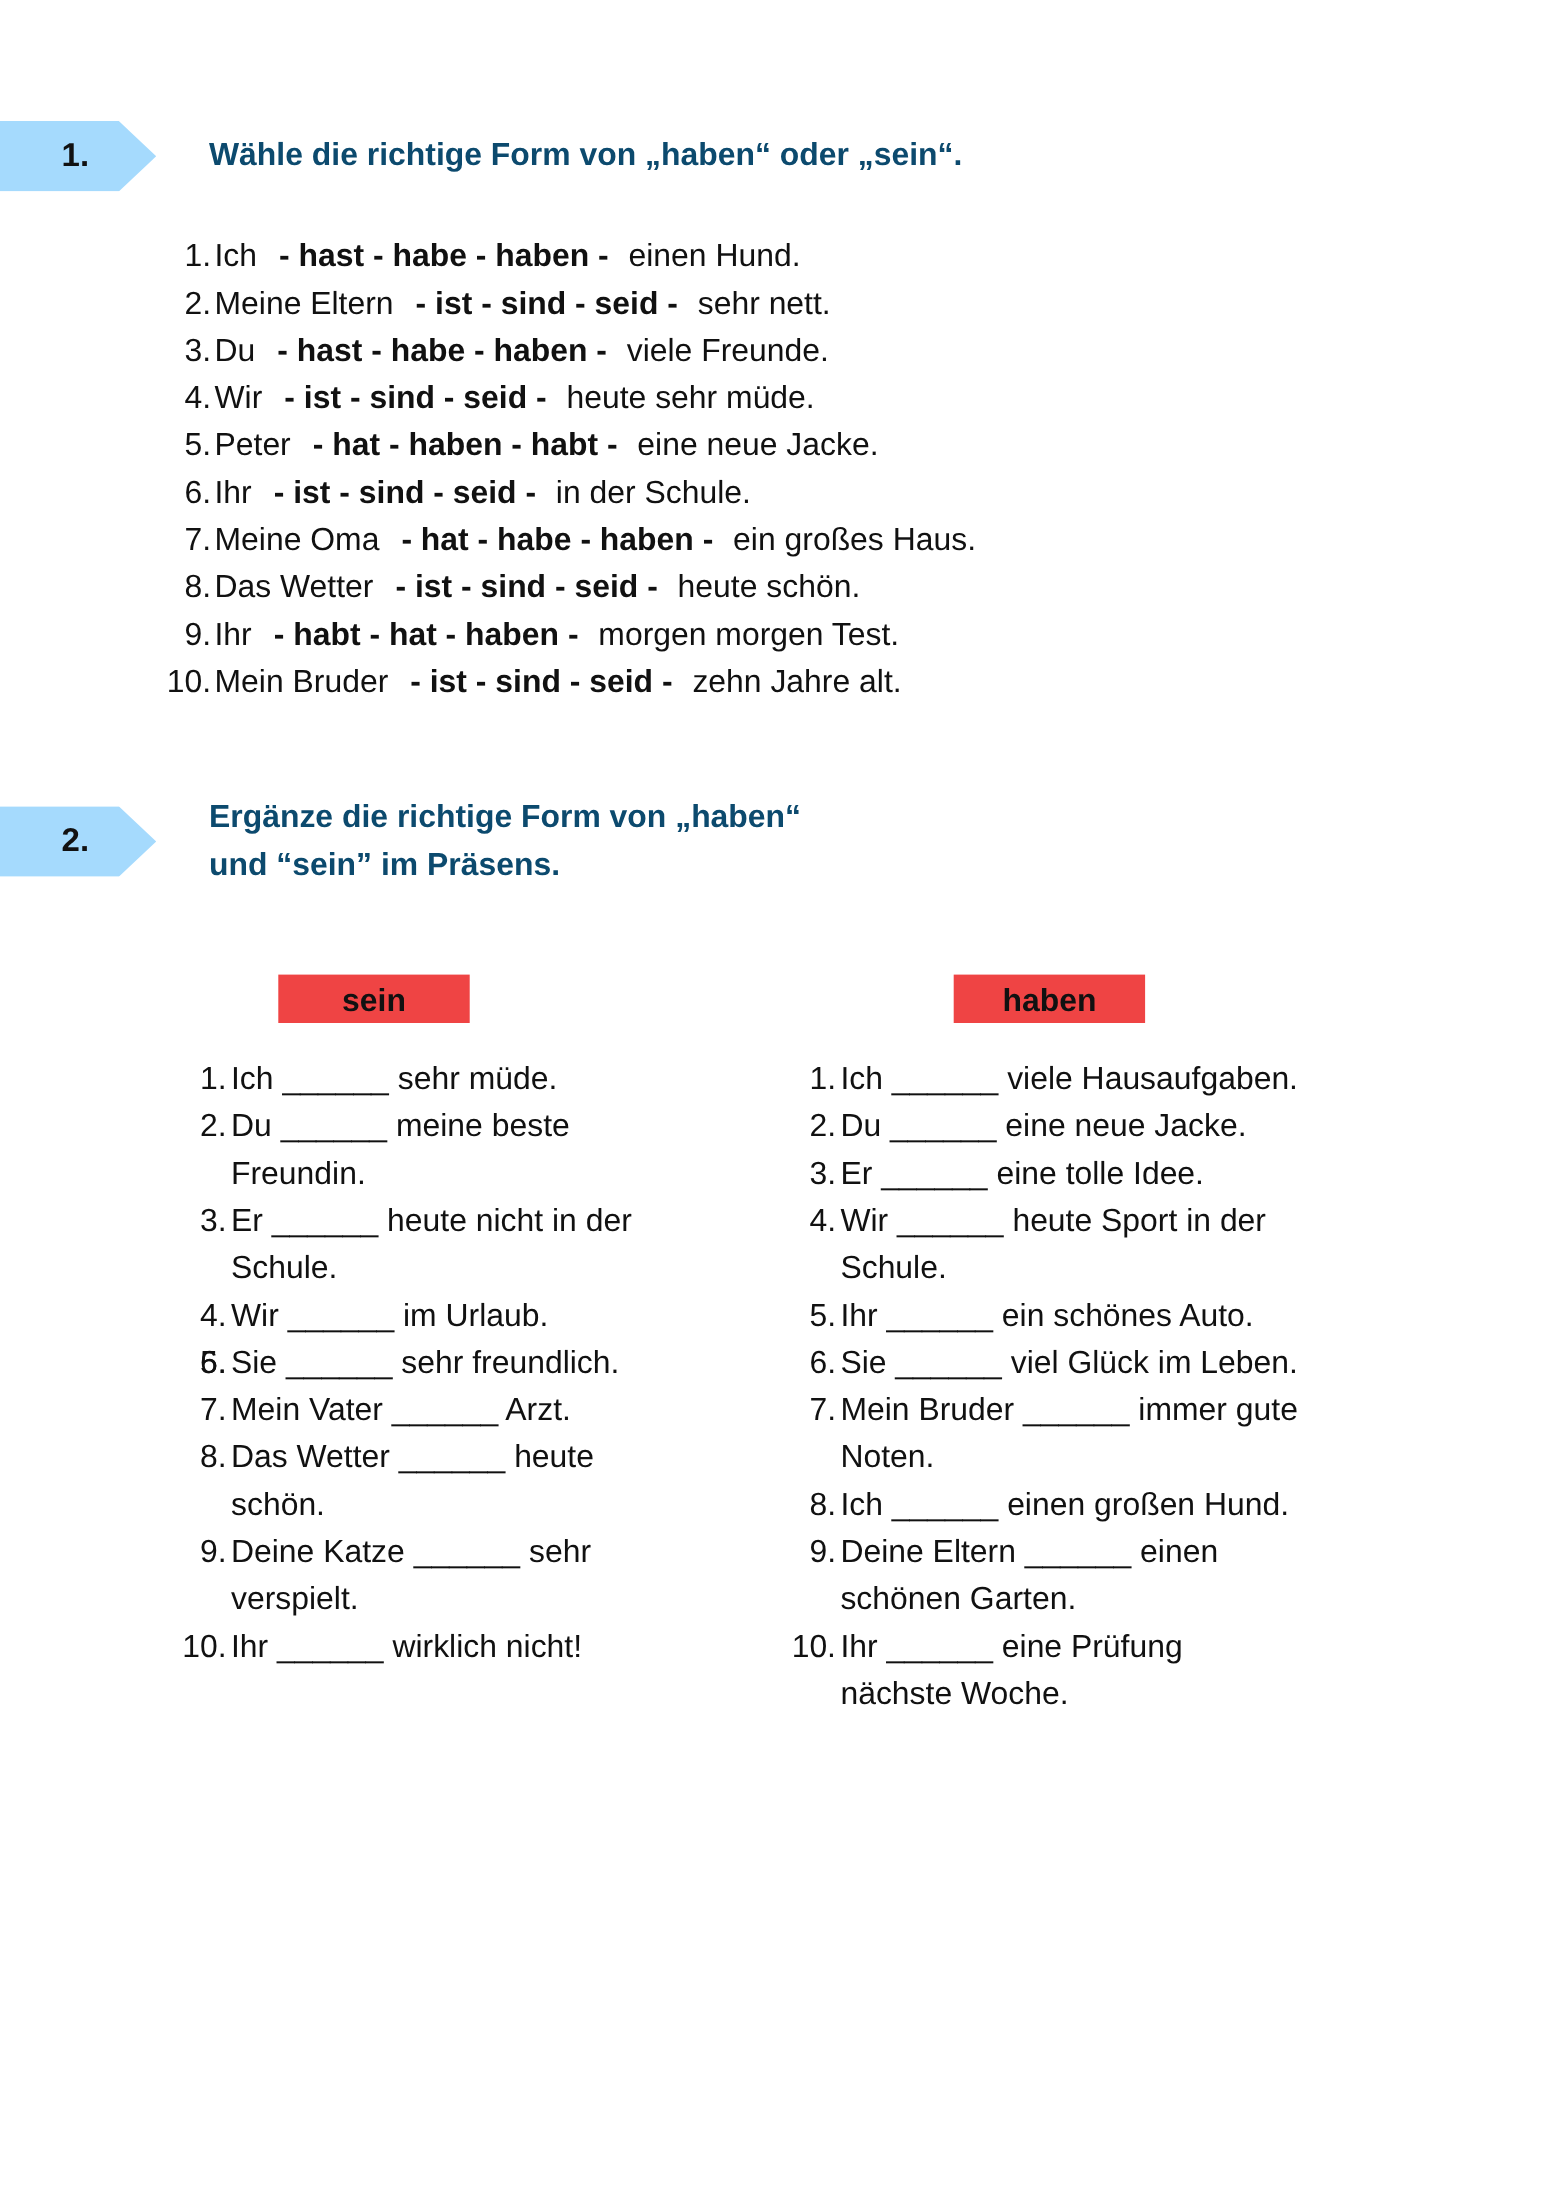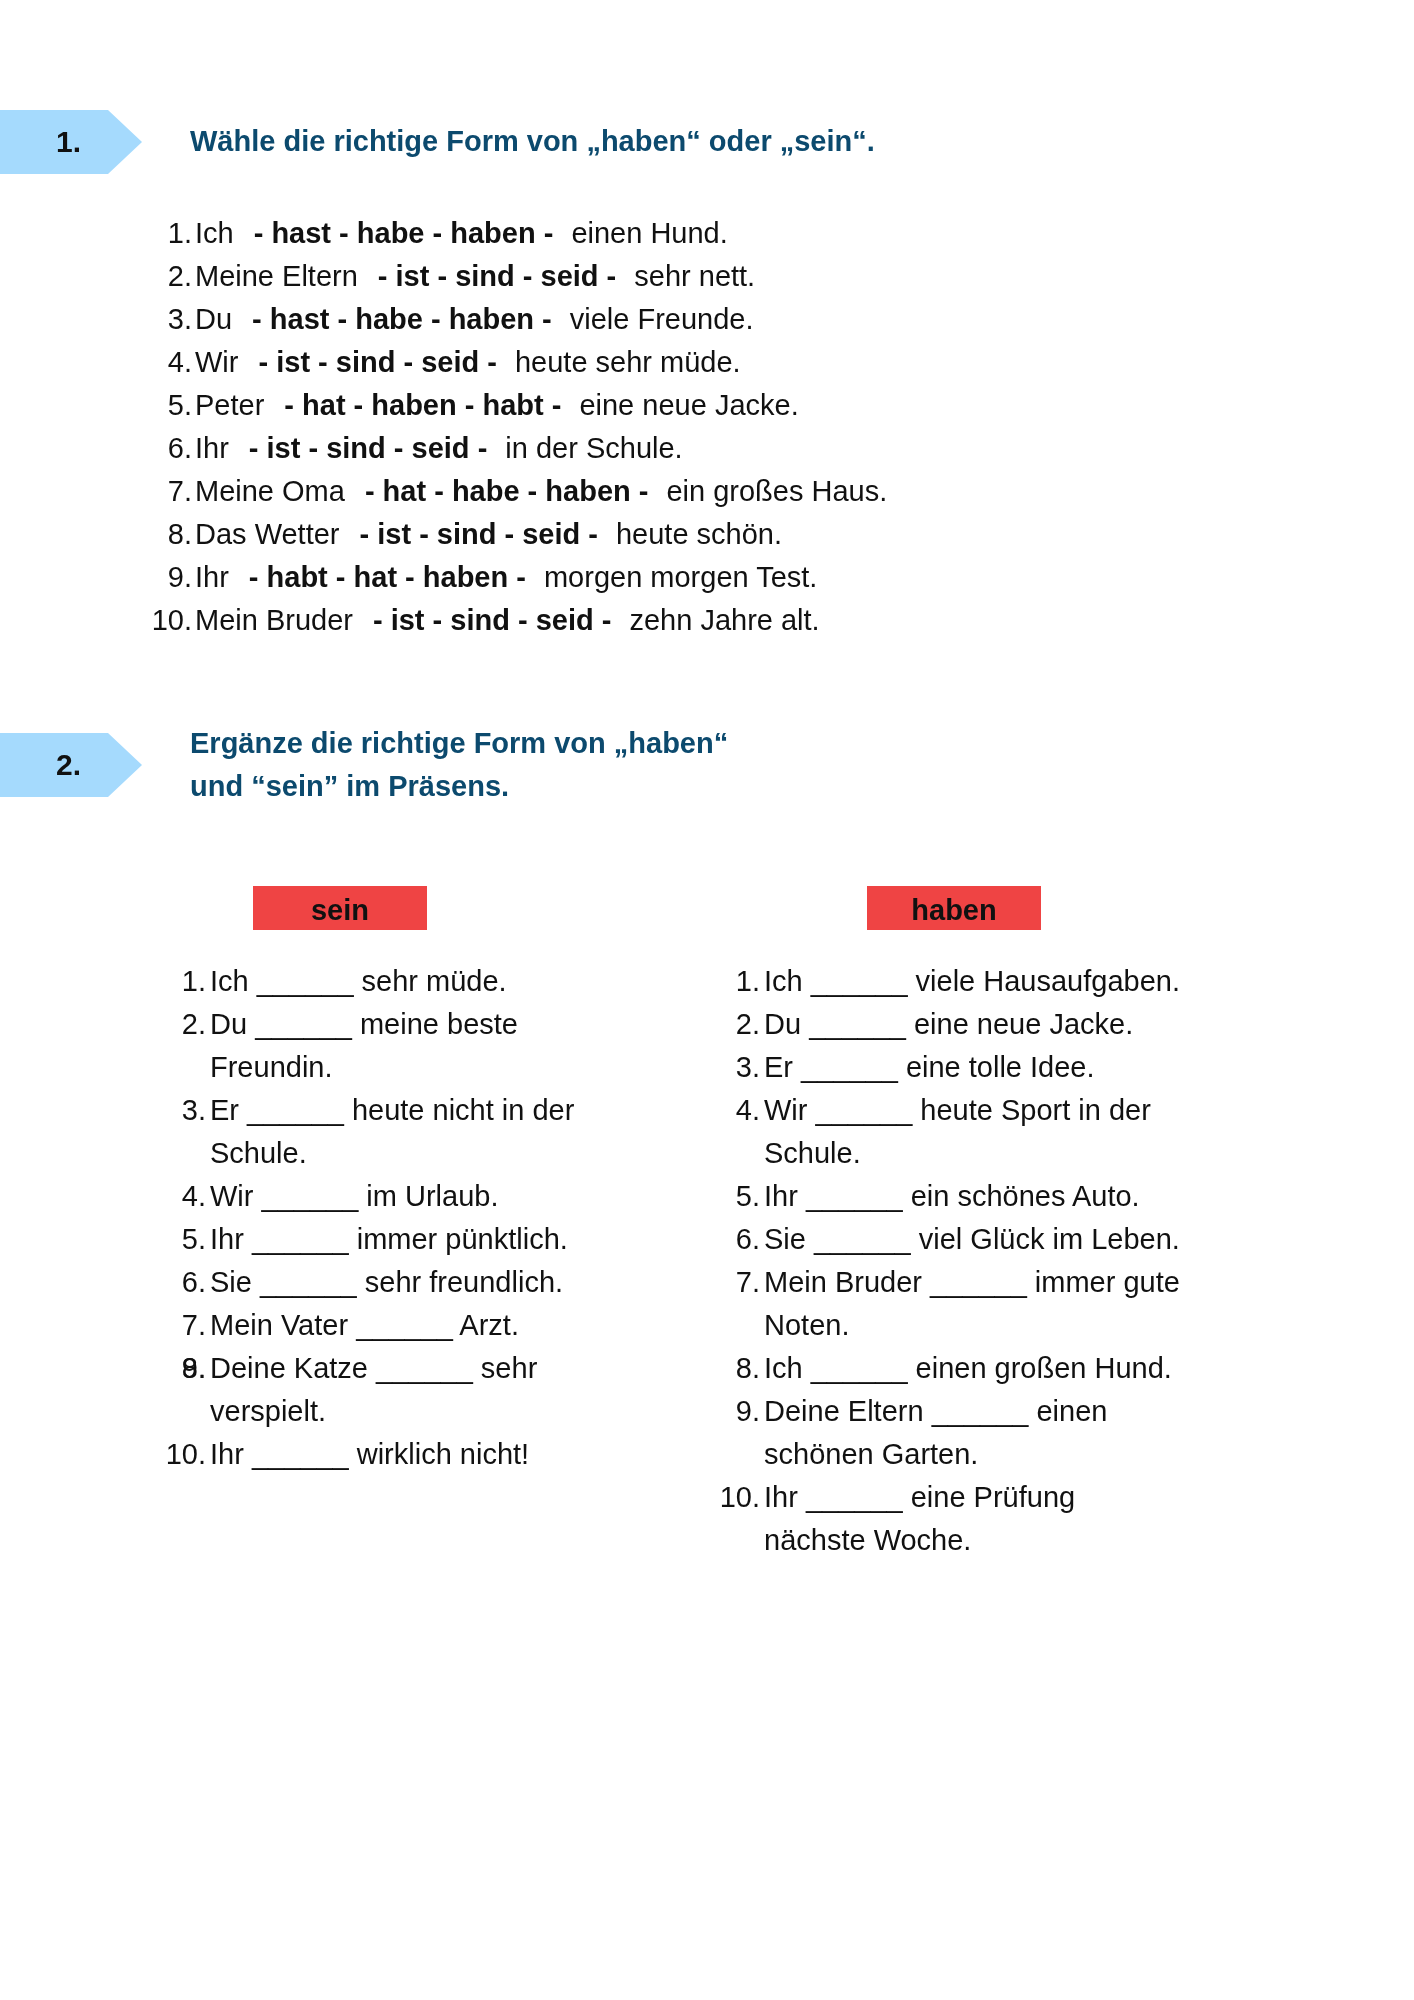--- a/index.html
+++ b/index.html
@@ -63,24 +63,24 @@
 </div>
 
 <div class="col-tag" style="left:253px;">sein</div>
 <div class="col-tag" style="left:867px;">haben</div>
 
 <div class="list2" style="left:160px;">
   <div class="row2"><span class="num">1.</span><span>Ich ______ sehr müde.</span></div>
   <div class="row2"><span class="num">2.</span><span>Du ______ meine beste Freundin.</span></div>
   <div class="row2"><span class="num">3.</span><span>Er ______ heute nicht in der Schule.</span></div>
   <div class="row2"><span class="num">4.</span><span>Wir ______ im Urlaub.</span></div>
-  <div class="row2"><span class="num">5.</span><span>Ihr ______ immer pünktlich.</span></div>
+  <div class="row2"><span class="num">5.</span></div>
   <div class="row2"><span class="num">6.</span><span>Sie ______ sehr freundlich.</span></div>
   <div class="row2"><span class="num">7.</span><span>Mein Vater ______ Arzt.</span></div>
-  <div class="row2"><span class="num">8.</span></div>
+  <div class="row2"><span class="num">8.</span><span>Das Wetter ______ heute schön.</span></div>
   <div class="row2"><span class="num">9.</span><span>Deine Katze ______ sehr verspielt.</span></div>
   <div class="row2"><span class="num">10.</span><span>Ihr ______ wirklich nicht!</span></div>
 </div>
 
 <div class="list2" style="left:714px;">
   <div class="row2"><span class="num">1.</span><span>Ich ______ viele Hausaufgaben.</span></div>
   <div class="row2"><span class="num">2.</span><span>Du ______ eine neue Jacke.</span></div>
   <div class="row2"><span class="num">3.</span><span>Er ______ eine tolle Idee.</span></div>
   <div class="row2"><span class="num">4.</span><span>Wir ______ heute Sport in der Schule.</span></div>
   <div class="row2"><span class="num">5.</span><span>Ihr ______ ein schönes Auto.</span></div>

